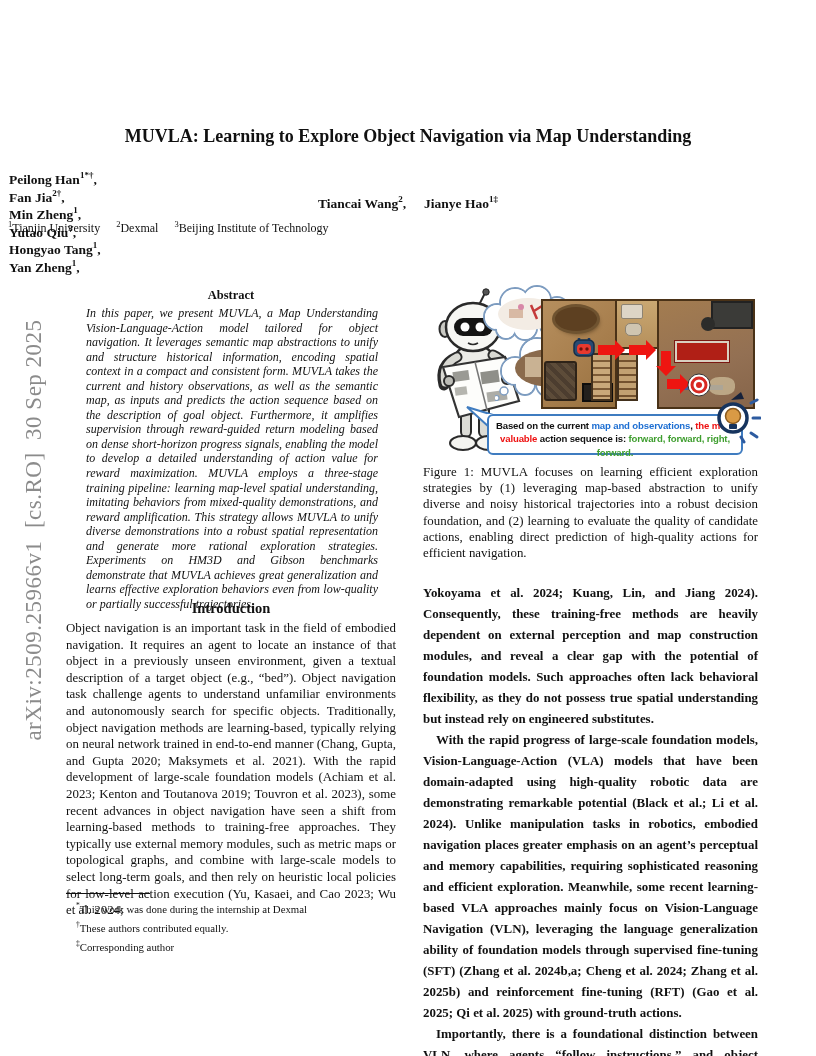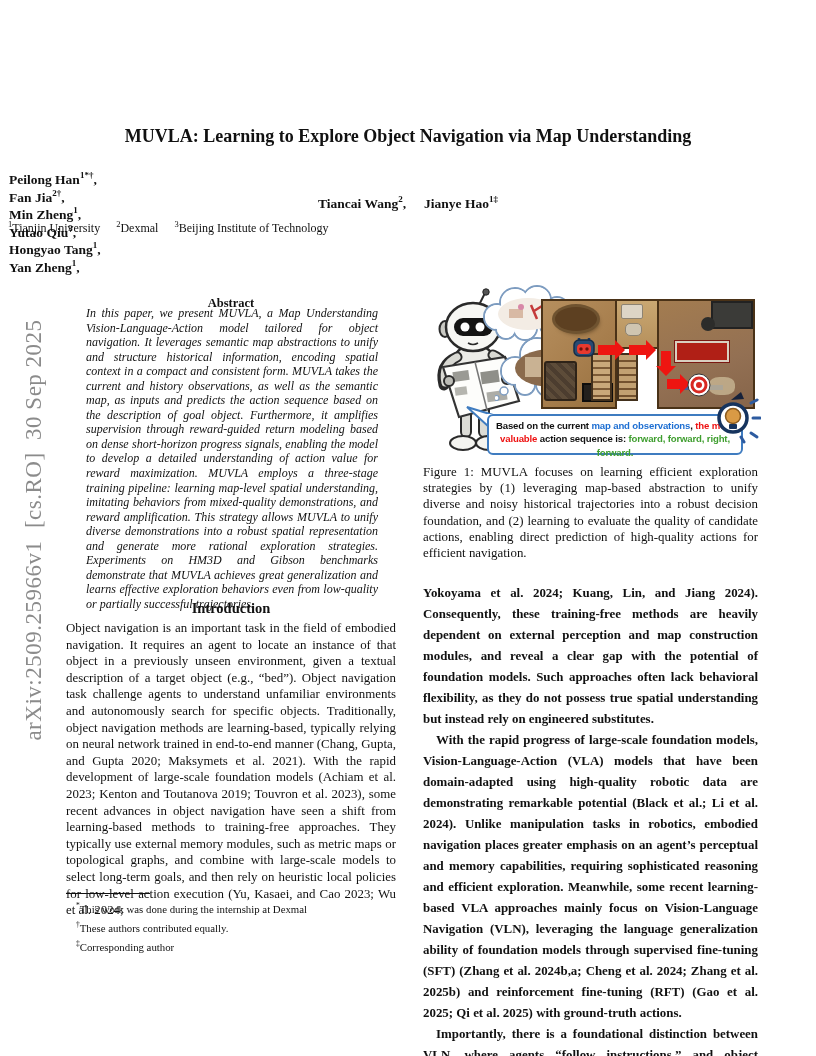--- a/index.html
+++ b/index.html
@@ -44,21 +44,21 @@
   .affils {
     position: absolute; top: 219px; left: 0; width: 100%;
     display: flex; justify-content: flex-start;
     font-size: 12px;
   }
   .affils .affil { margin: 0 8px; }
   .affils sup { font-weight: normal; font-size: 8.5px; }
   
   .abstract-head {
     position: absolute; top: 288px; left: 66px; width: 330px;
-    text-align: center; font-weight: bold; font-size: 12.5px; margin-top: 8px;
+    text-align: center; font-weight: bold; font-size: 12.5px;
   }
   .abstract-body {
     position: absolute; top: 306px; left: 86px; width: 292px;
     font-size: 12px; line-height: 14.55px;
     text-align: justify;
     font-style: italic;
   }
   .intro-head {
     position: absolute; top: 600px; left: 66px; width: 330px;
     text-align: center; font-weight: bold; font-size: 14.5px;

